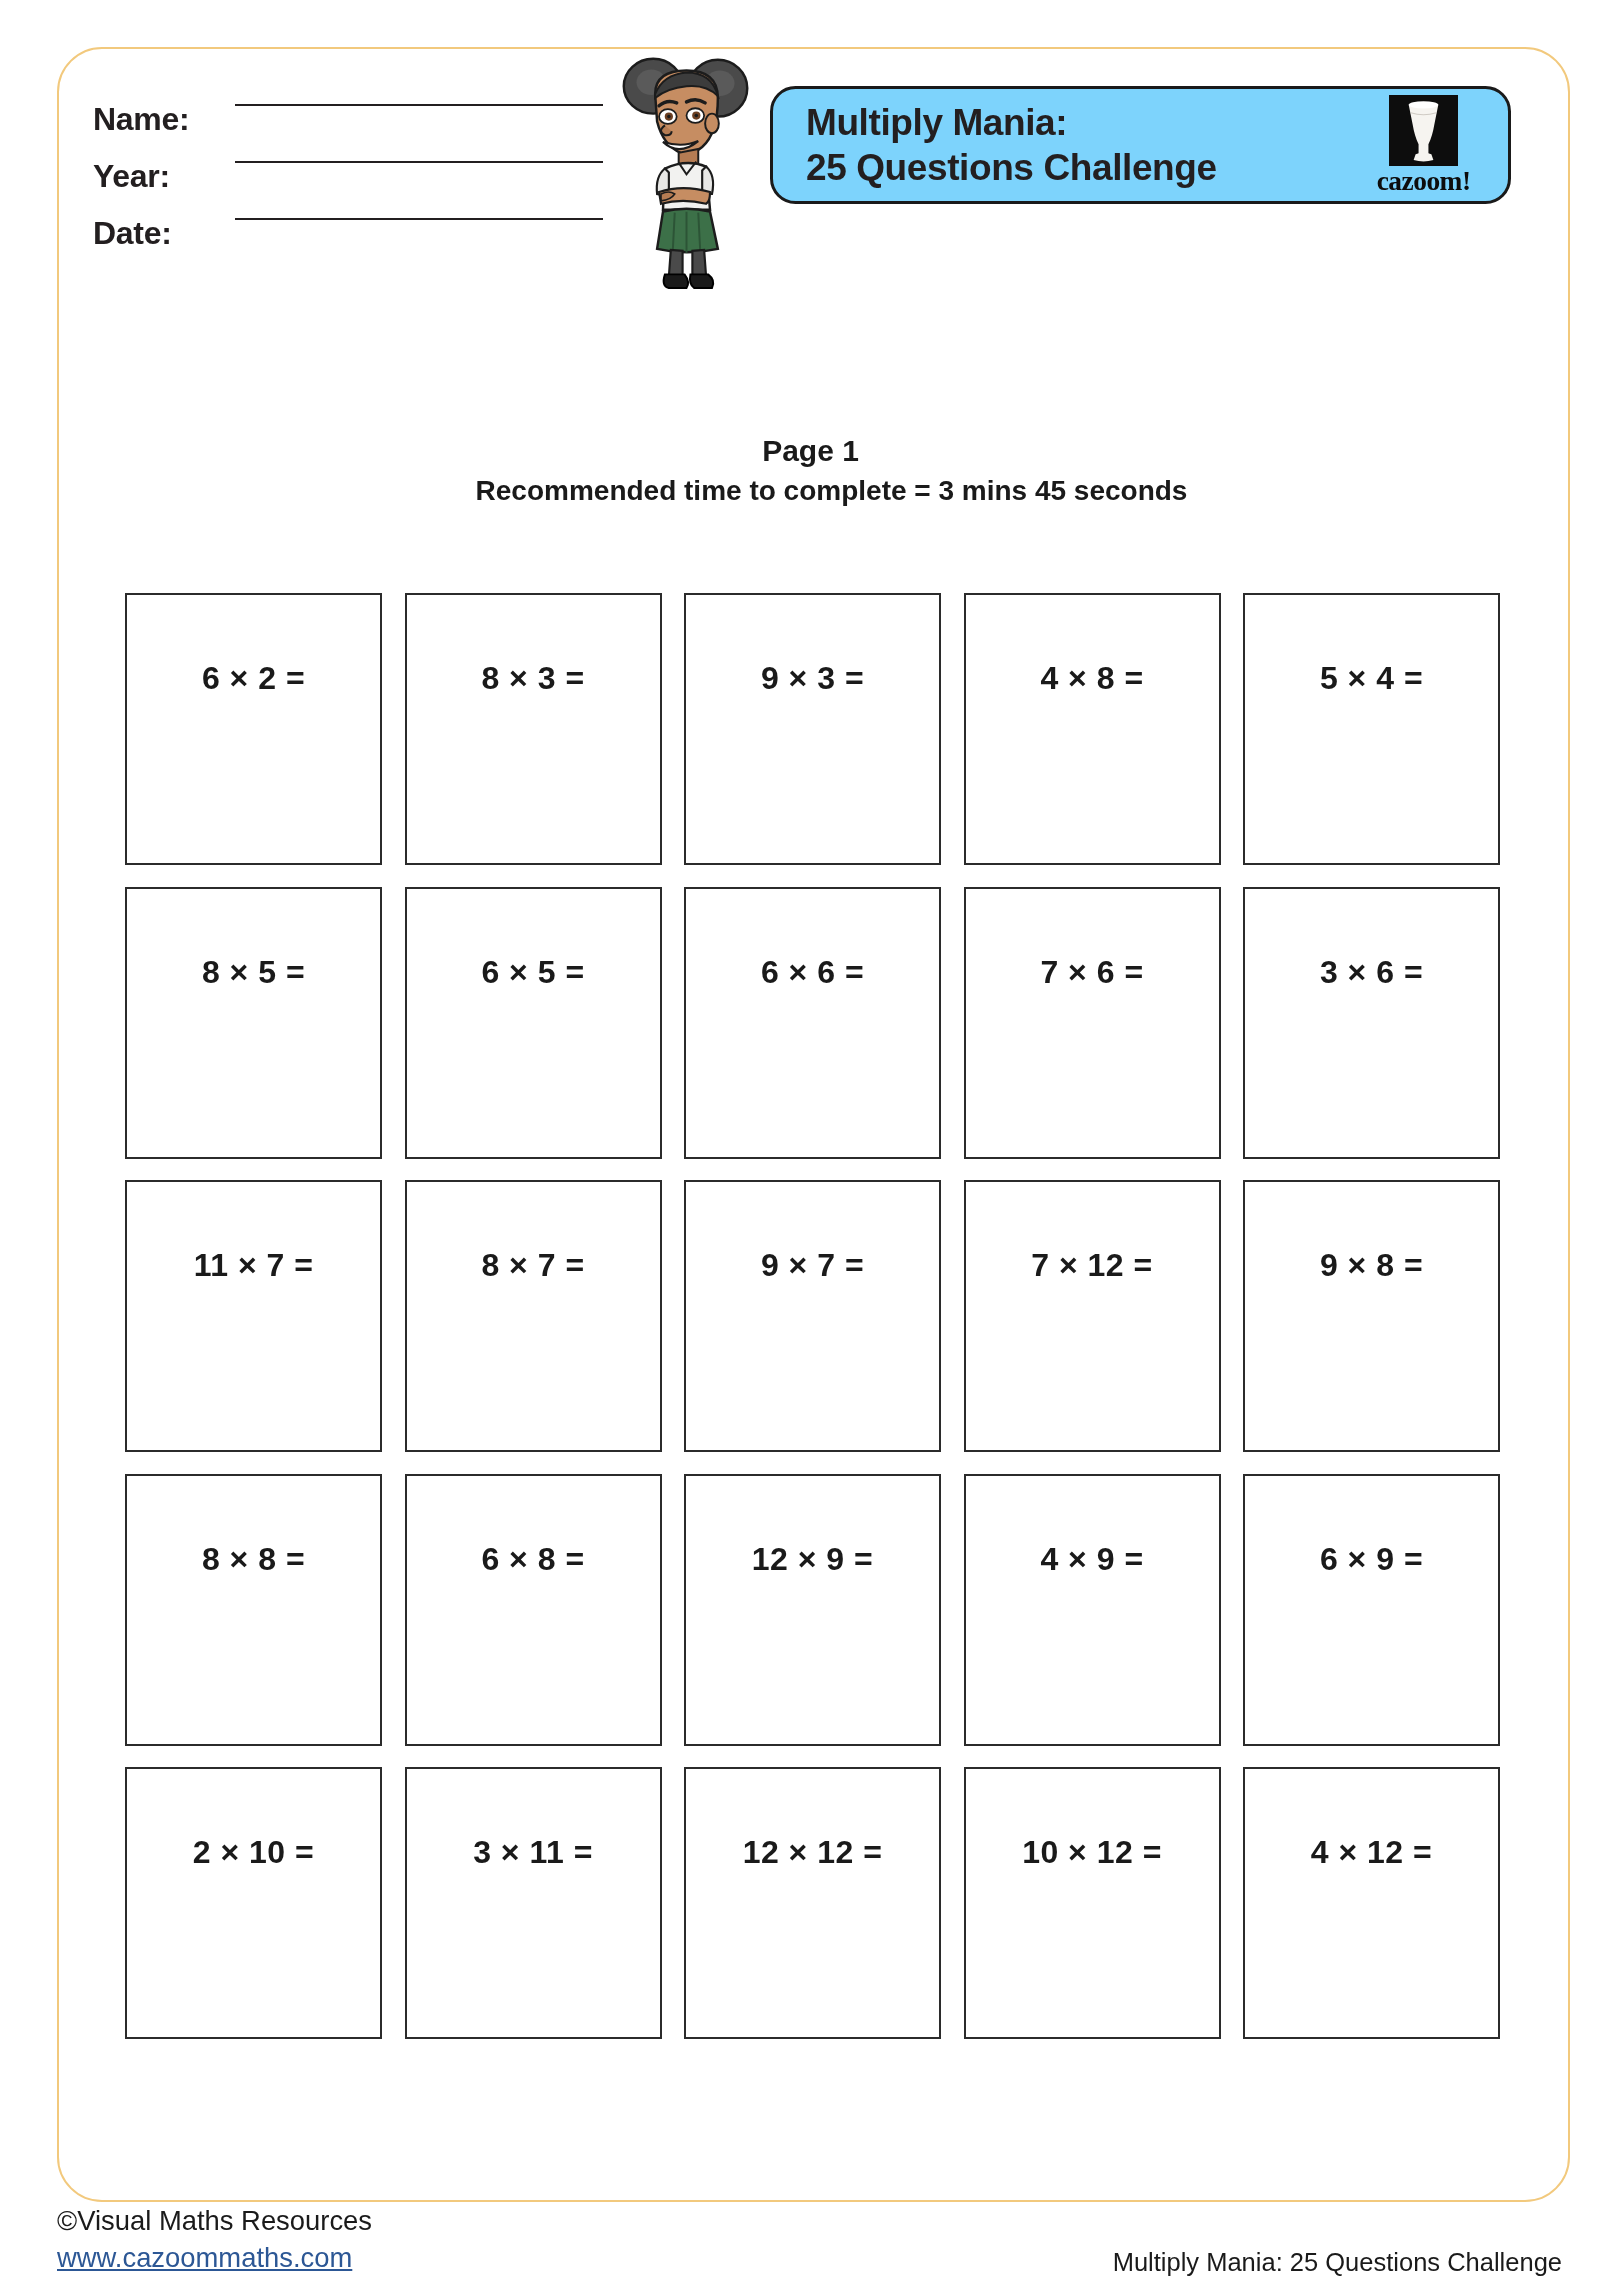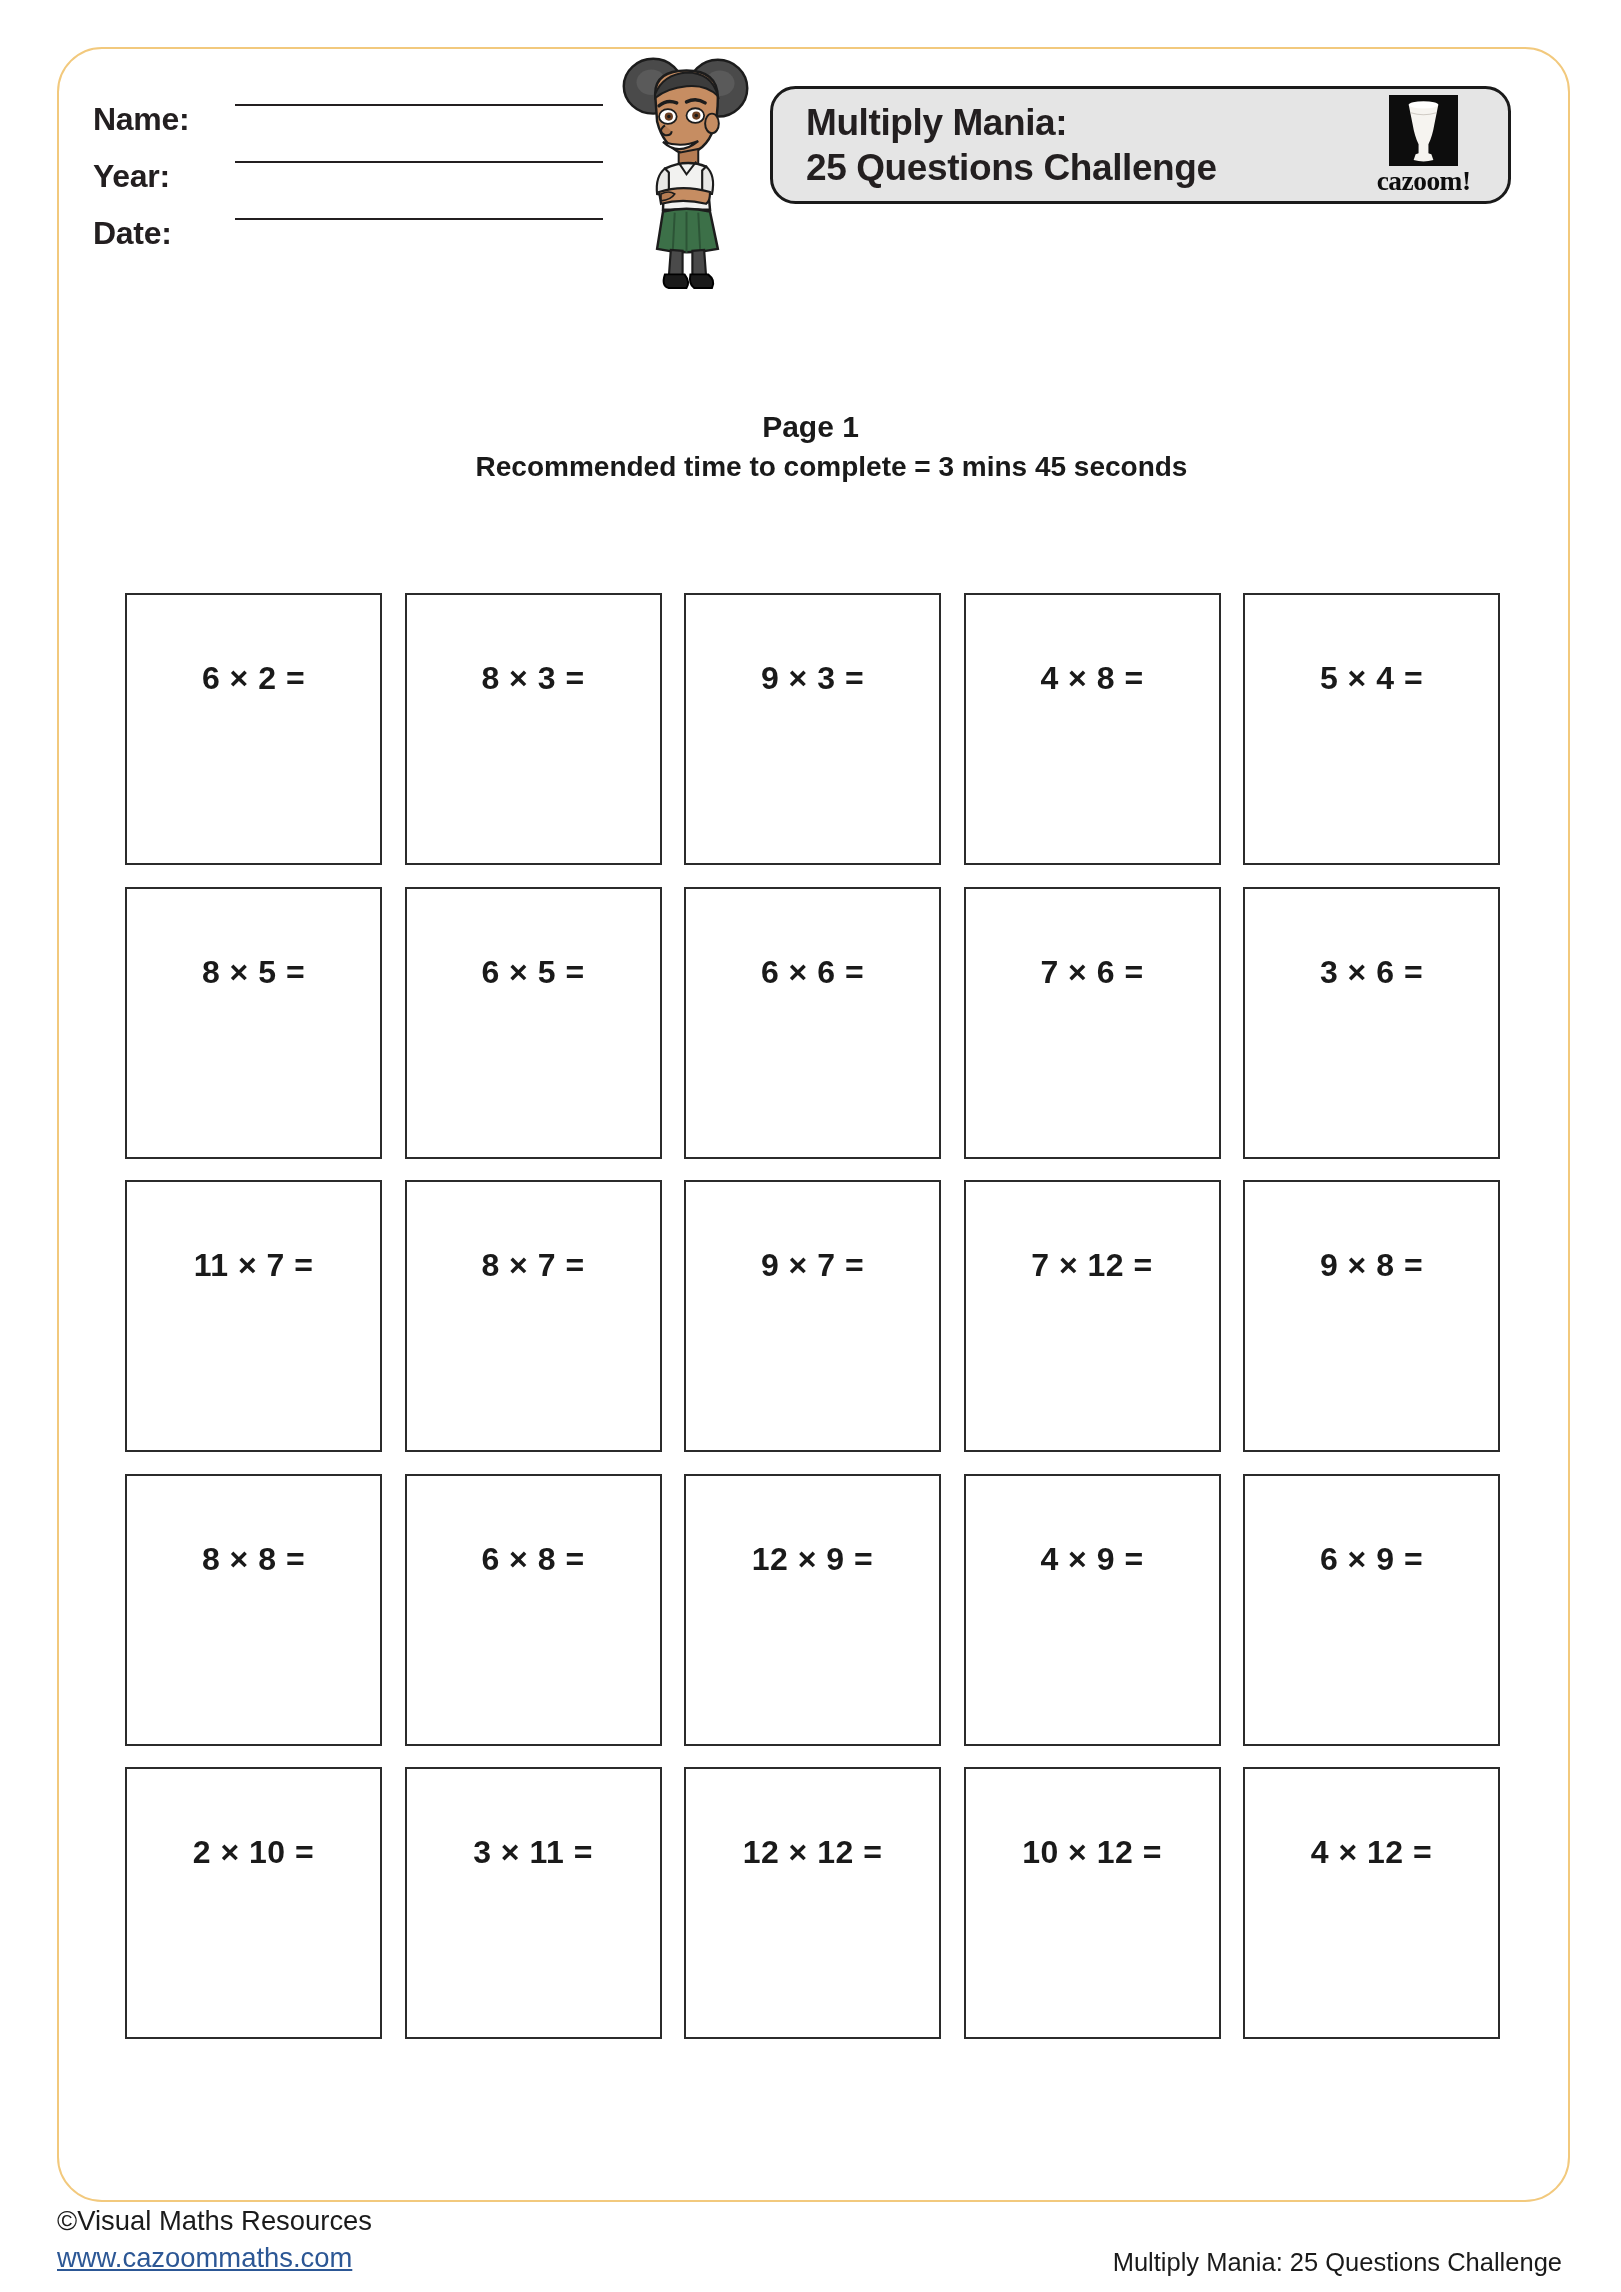--- a/index.html
+++ b/index.html
@@ -73,21 +73,21 @@
     height: 245px;
   }
 
   
   .title-box {
     position: absolute;
     left: 770px;
     top: 86px;
     width: 741px;
     height: 118px;
-    background: #e5e5e5;
+    background: #7dd3fc;
     border: 3.4px solid #1a1a1a;
     border-radius: 25.5px;
     box-sizing: border-box;
     display: flex;
     align-items: center;
     justify-content: space-between;
     padding: 0 27.4px 0 33px;
   }
   .title-text {
     font-size: 37px;
@@ -130,20 +130,21 @@
     left: 0;
     top: 407px;
     width: 1621px;
     text-align: center;
     color: #1a1a1a;
   }
   .page-number {
     font-size: 30px;
     font-weight: bold;
     line-height: 1.35;
+    margin-top: 24px;
   }
   .page-time {
     font-size: 28px;
     font-weight: bold;
     line-height: 1.35;
     margin-left: 42px;
   }
 
   
   .grid {

